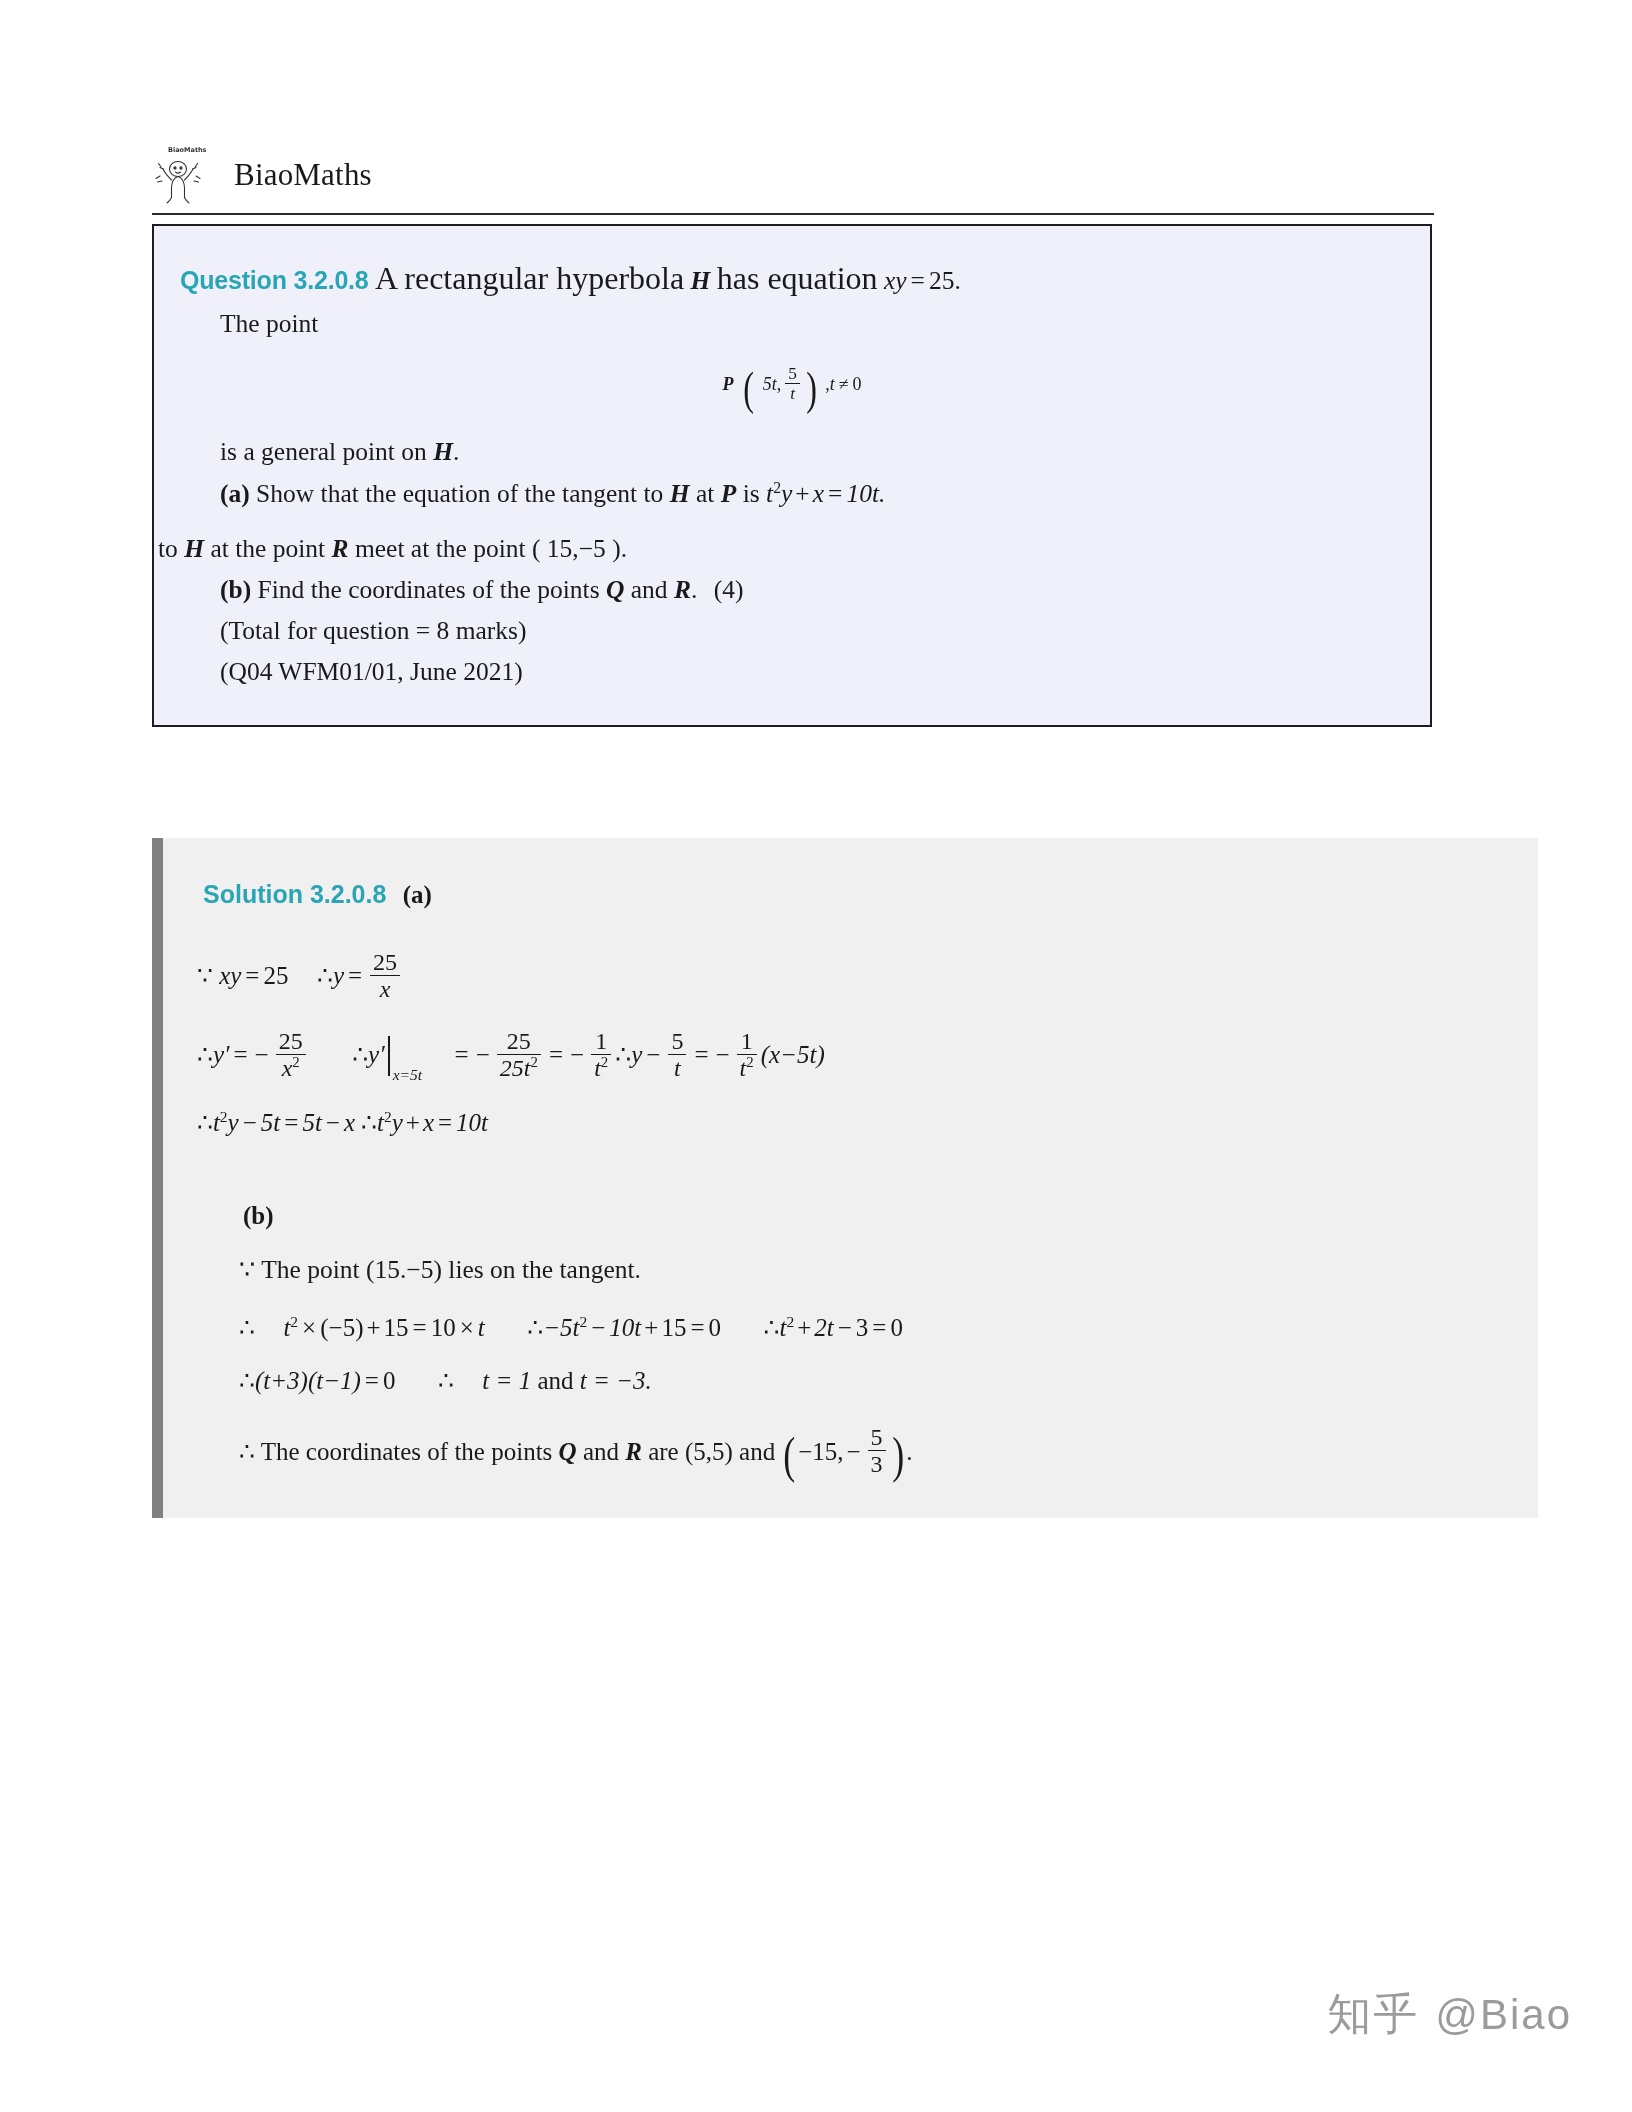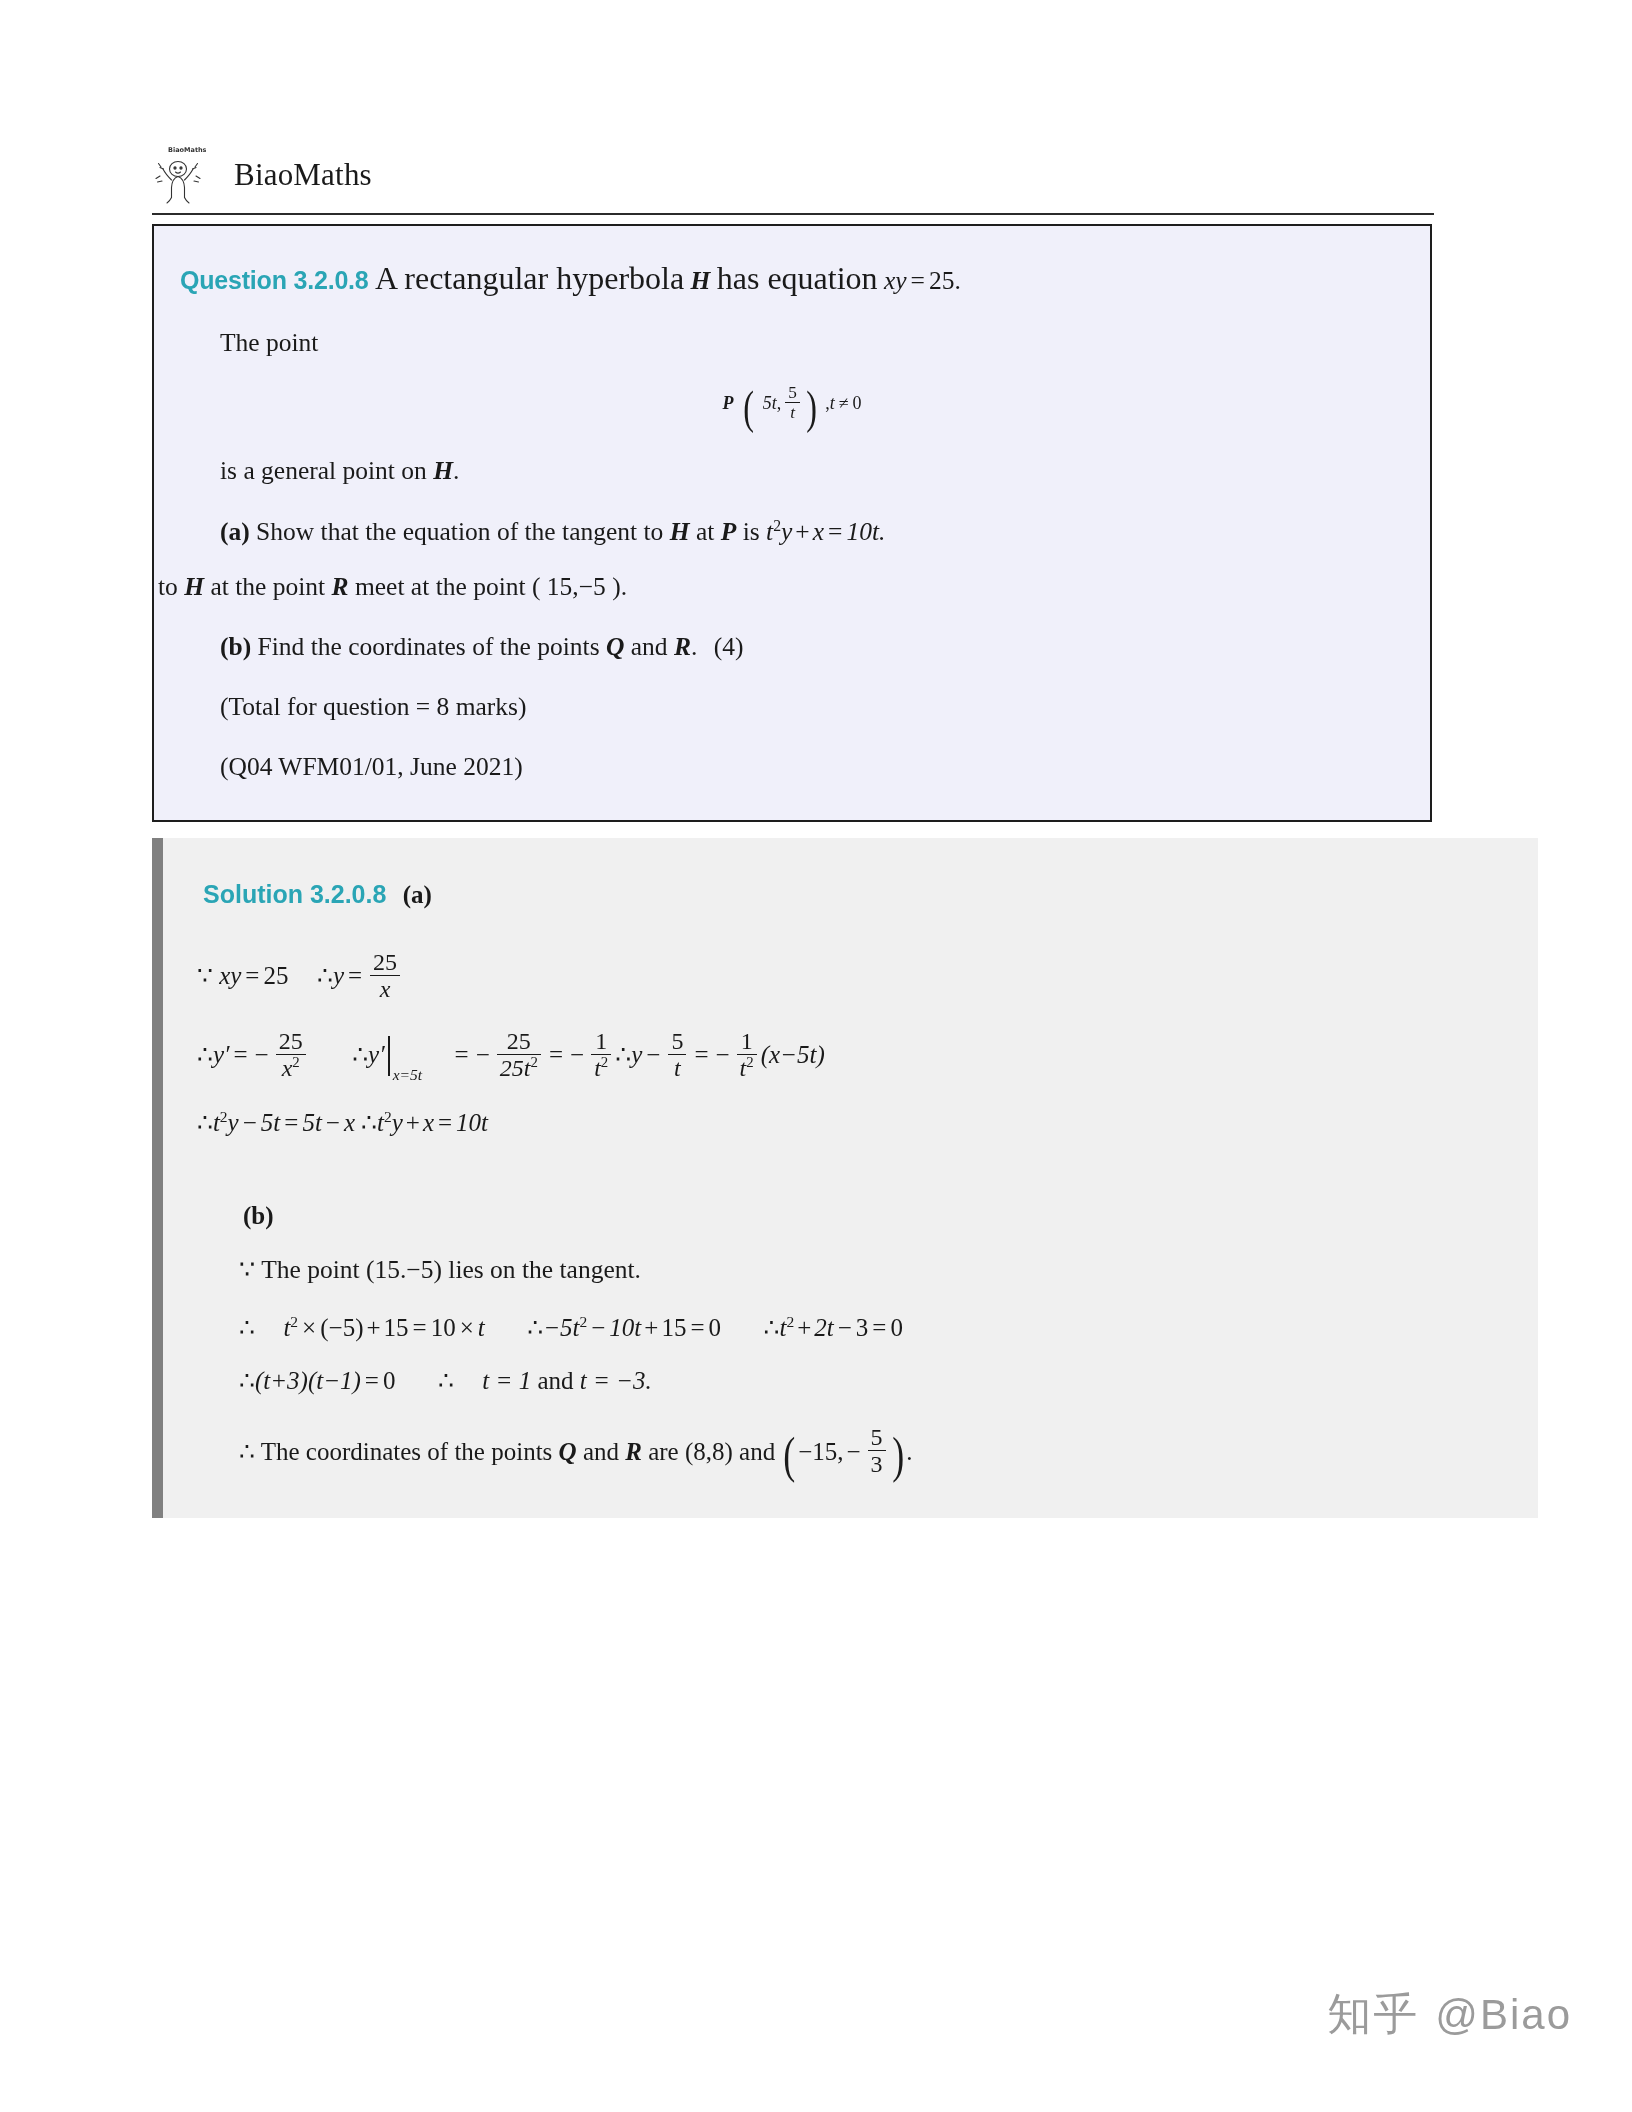--- a/index.html
+++ b/index.html
@@ -70,21 +70,21 @@
     color: #2aa5b5;
     font-weight: bold;
     font-family: "Liberation Sans", sans-serif;
     font-size: 25px;
     letter-spacing: -.2px;
   }
   .qtext { font-size: 32px; }
   .para {
     font-size: 25.5px;
     line-height: 1.46;
-    margin: 23px 0 0 0;
+    margin: 4px 0 0 0;
     text-indent: 40px;
   }
   .para.noindent { text-indent: 0; }
   .para.tight { margin-top: 18px; }
 
   .display-eq {
     margin: 22px 0 30px 0;
     text-align: center;
     font-size: 18px;
   }
@@ -355,21 +355,21 @@
       <span class="mi">t = −3.</span>
     </div>
 
     <div class="s-math" style="margin-top:30px">
       <span>∴</span>
       <span>The coordinates of the points</span>
       <span class="mib">Q</span>
       <span>and</span>
       <span class="mib">R</span>
       <span>are</span>
-      <span class="mn">(8,8)</span>
+      <span class="mn">(5,5)</span>
       <span>and</span>
       <span class="paren-med">(</span><span class="mn">−15,</span><span class="opn">−</span><span class="frac sm"><span class="num mn">5</span><span class="den mn">3</span></span><span class="paren-med">)</span><span>.</span>
     </div>
   </div>
 
   <div class="watermark">
     <span class="wm-cn">知乎</span>
     <span>@Biao</span>
   </div>
 

